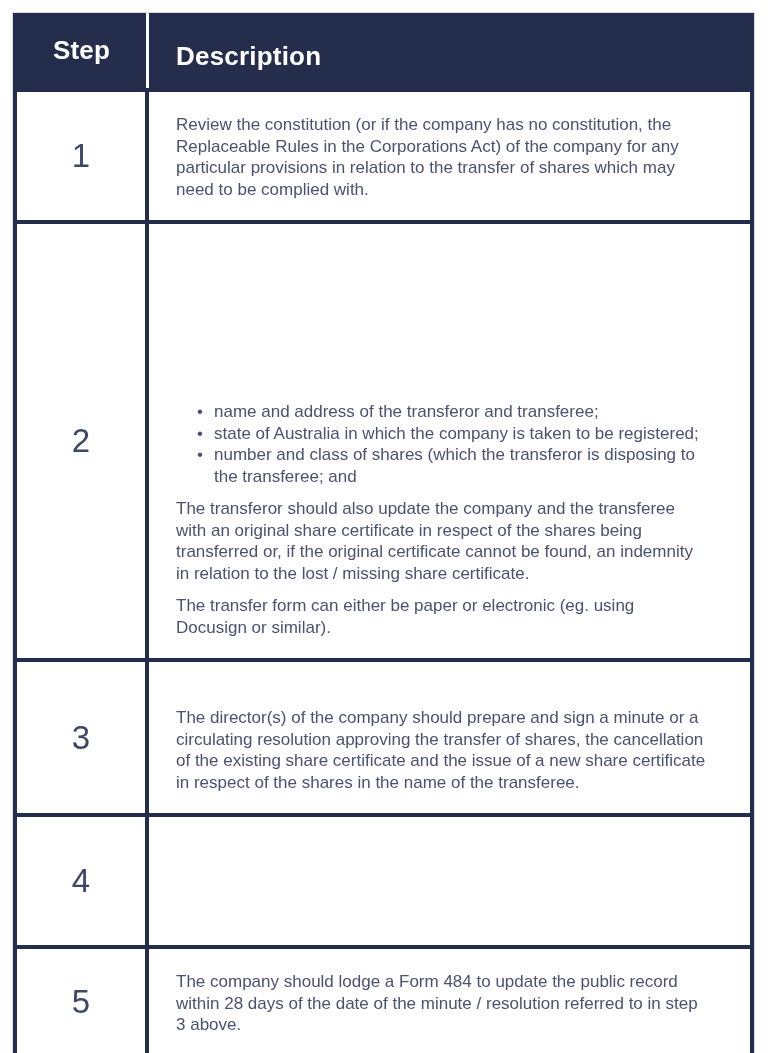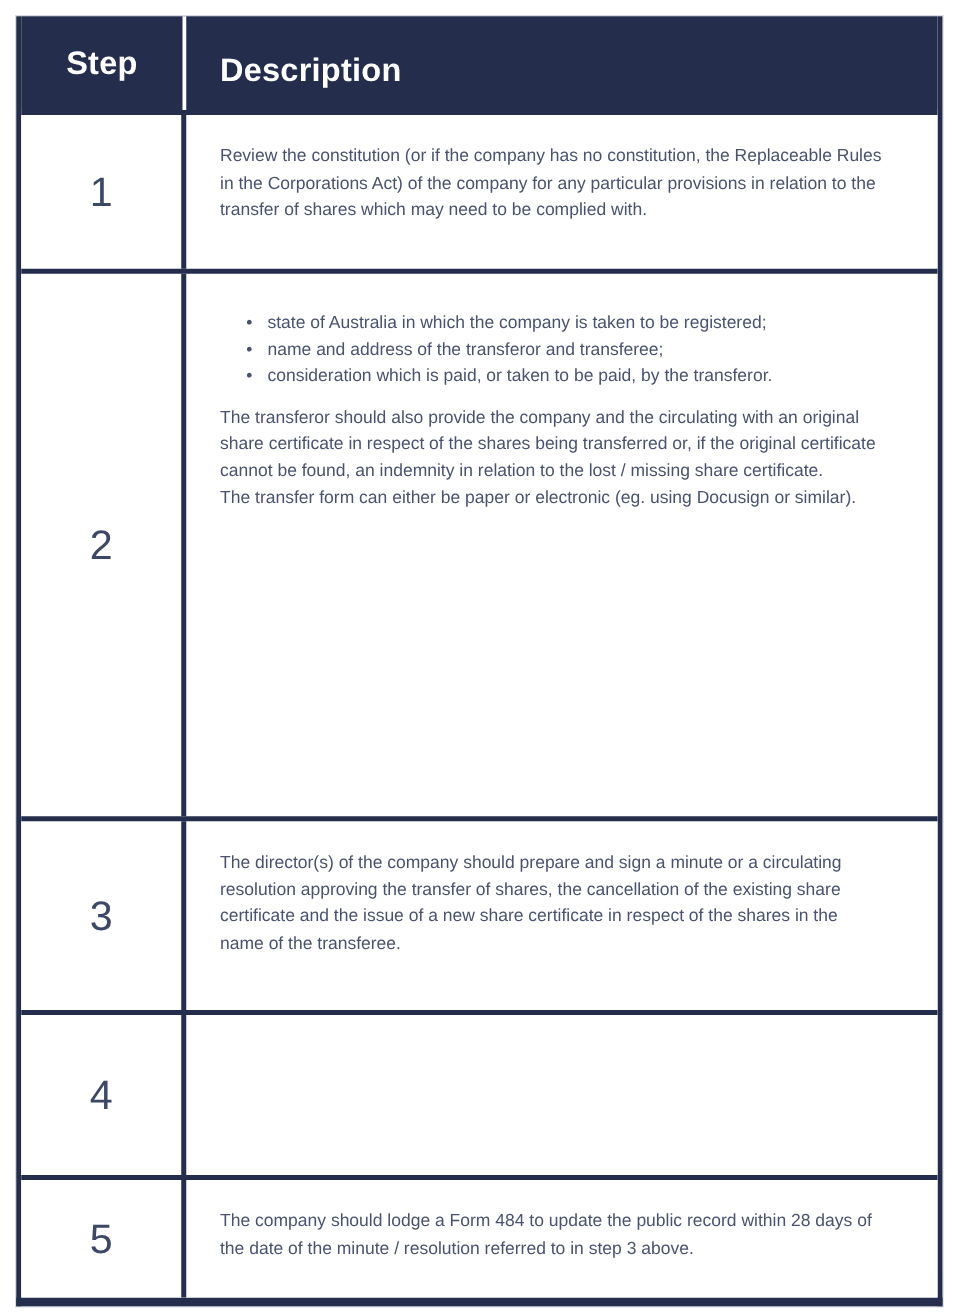--- a/index.html
+++ b/index.html
@@ -63,27 +63,27 @@
     align-items: center;
     justify-content: center;
     font-size: 33px;
     font-weight: 300;
     color: #3d4766;
   }
   .cell-desc {
     padding: 22px 42px 20px 27px;
     display: flex;
     flex-direction: column;
-    justify-content: flex-start;
+    justify-content: flex-end;
     color: #4a5270;
-    font-size: 14px;
+    font-size: 17px;
     line-height: 21.5px;
   }
   .cell-desc p { margin: 0; }
-  .cell-desc p + p { }
+  .cell-desc p + p { margin-top: 11px; }
   .cell-desc ul {
     margin: 6px 0 11px 21px;
     padding: 0;
     list-style: none;
   }
   .cell-desc li {
     position: relative;
     padding-left: 17px;
   }
   .cell-desc li::before {
@@ -109,25 +109,25 @@
       <div class="cell-step">1</div>
       <div class="cell-desc">
         <p>Review the constitution (or if the company has no constitution, the Replaceable Rules in the Corporations Act) of the company for any particular provisions in relation to the transfer of shares which may need to be complied with.</p>
       </div>
     </div>
 
     <div class="trow row-2">
       <div class="cell-step">2</div>
       <div class="cell-desc">
         <ul>
+          <li>name and address of the transferor and transferee;</li>
           <li>state of Australia in which the company is taken to be registered;</li>
-          <li>name and address of the transferor and transferee;</li>
-          <li>consideration which is paid, or taken to be paid, by the transferor.</li>
+          <li>number and class of shares (which the transferor is disposing to the transferee; and</li>
         </ul>
-        <p>The transferor should also provide the company and the circulating with an original share certificate in respect of the shares being transferred or, if the original certificate cannot be found, an indemnity in relation to the lost / missing share certificate.</p>
+        <p>The transferor should also update the company and the transferee with an original share certificate in respect of the shares being transferred or, if the original certificate cannot be found, an indemnity in relation to the lost / missing share certificate.</p>
         <p>The transfer form can either be paper or electronic (eg. using Docusign or similar).</p>
       </div>
     </div>
 
     <div class="trow row-3">
       <div class="cell-step">3</div>
       <div class="cell-desc">
         <p>The director(s) of the company should prepare and sign a minute or a circulating resolution approving the transfer of shares, the cancellation of the existing share certificate and the issue of a new share certificate in respect of the shares in the name of the transferee.</p>
       </div>
     </div>

